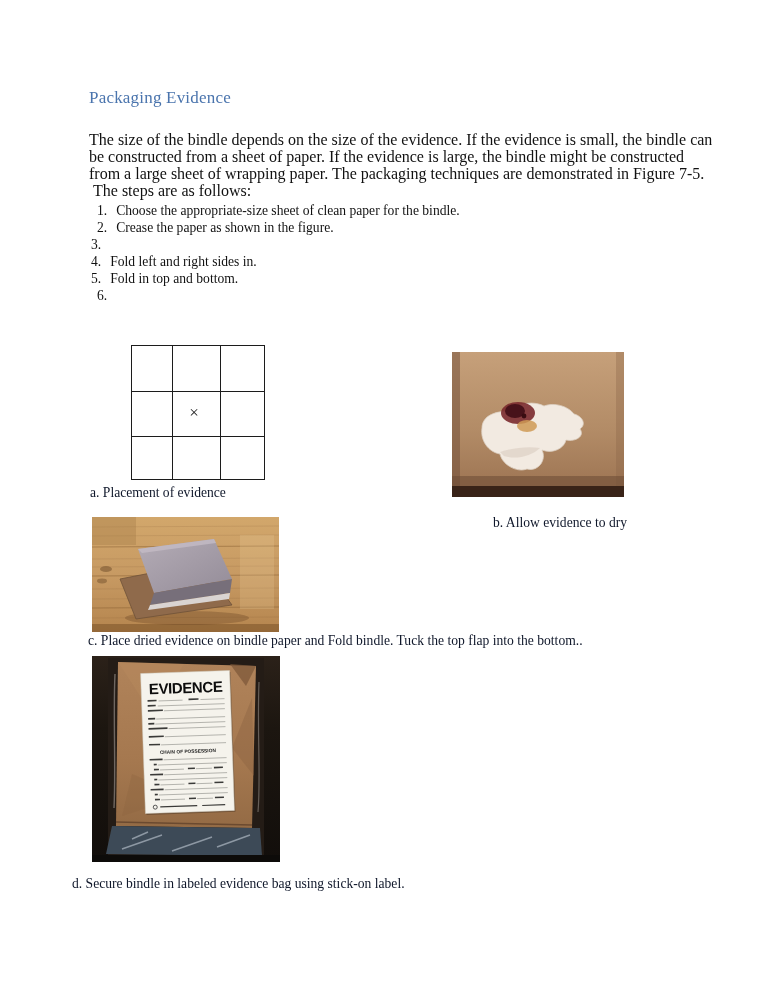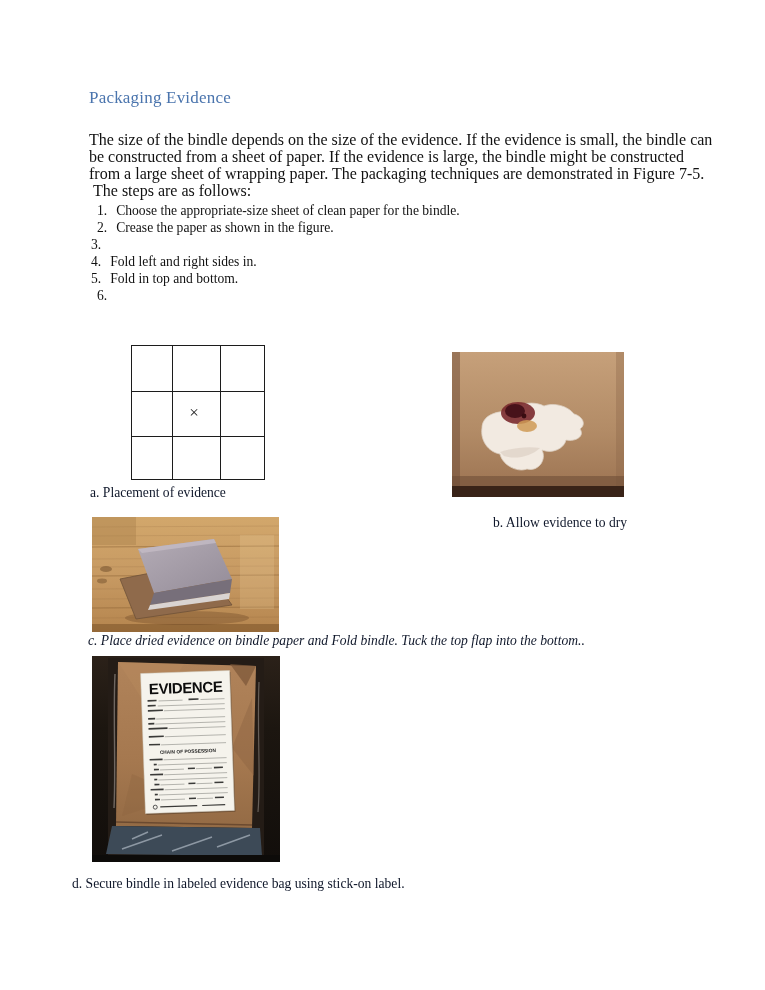--- a/index.html
+++ b/index.html
@@ -28,21 +28,21 @@
   }
   .gcell { border-right:1px solid #1c1c1c; border-bottom:1px solid #1c1c1c; box-sizing:border-box;
            display:flex; align-items:center; justify-content:center; }
   .gcell.last-col { border-right:none; }
   .gcell.last-row { border-bottom:none; }
   .x-mark { font-size:17px; color:#222; padding-right:5px; padding-bottom:2px; }
 
   .caption { position:absolute; font-size:13.6px; line-height:16px; white-space:nowrap; color:#0f172a; }
   .cap-a { left:90px;  top:485px; }
   .cap-b { left:452px; top:515px;margin-left:41px; }
-  .cap-c { left:88px;  top:633px;font-style:italic; }
+  .cap-c { left:88px;  top:633px; }
   .cap-d { left:72px;  top:876px; }
 
   .photo { position:absolute; display:block; }
   .photo-b { left:452px; top:352px; }
   .photo-c { left:92px;  top:517px; }
   .photo-d { left:92px;  top:656px; }
 </style>
 </head>
 <body>
 

